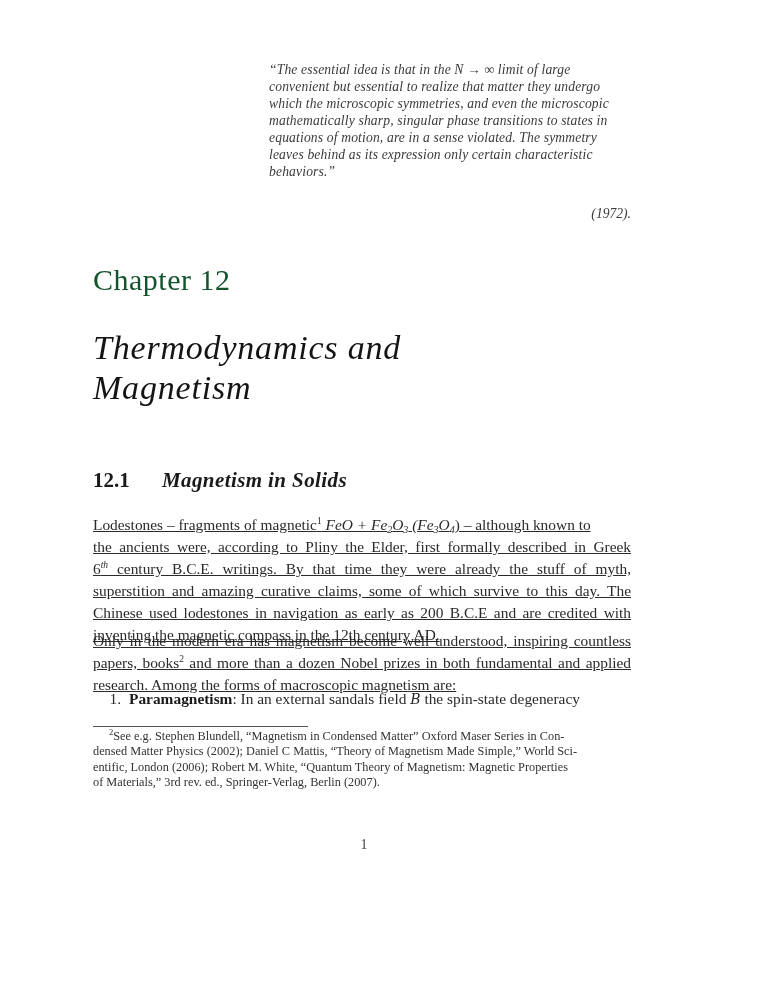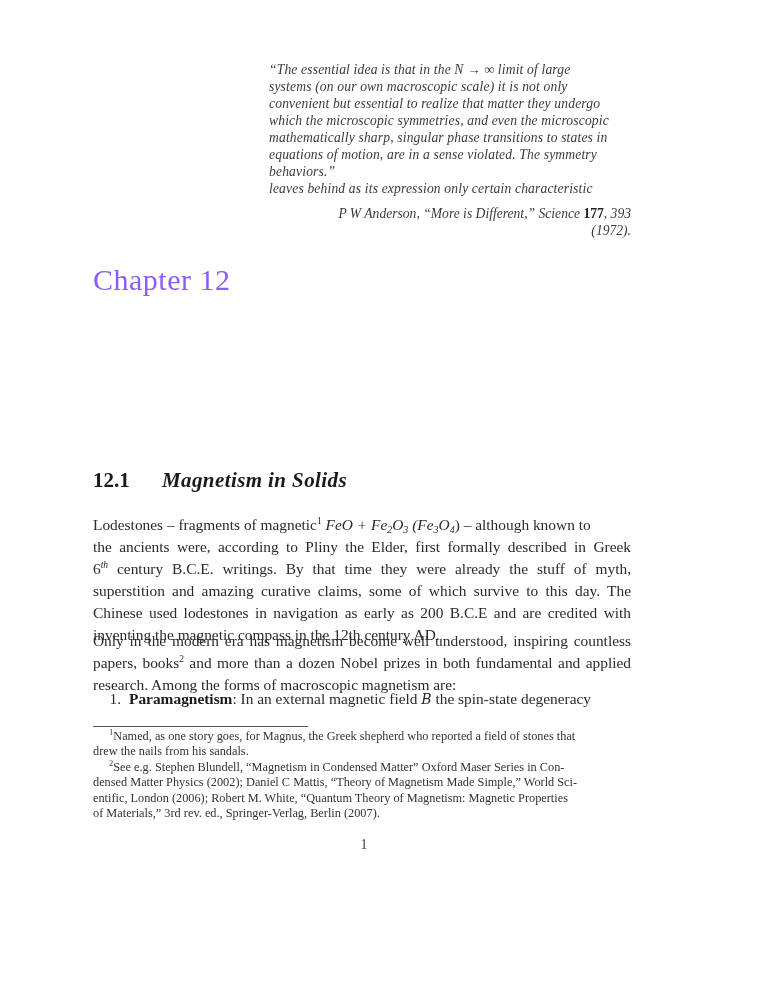--- a/index.html
+++ b/index.html
@@ -49,21 +49,21 @@
     .attribution .line { display: block; white-space: nowrap; }
     .attribution b { font-style: normal; font-weight: bold; color: #222; }
 
     
     .chapter-label {
       position: absolute;
       left: 93px;
       top: 262px;
       font-size: 30px;
       line-height: 36px;
-      color: #8b5cf6;
+      color: #14532d;
       letter-spacing: 0.5px;
     }
     .chapter-title {
       position: absolute;
       left: 93px;
       top: 328px;
       font-size: 34px;
       line-height: 40px;
       font-style: italic;
       color: #141414;
@@ -95,20 +95,21 @@
       color: #2a2a2a;
       text-align: justify;
     }
     .para-1 { top: 514px; }
     .para-2 { top: 630px; }
     .body-text .line {
       display: block;
       text-align: justify;
       text-align-last: justify;
       white-space: nowrap;
+      text-decoration: underline;
     }
     .body-text .line.last { text-align-last: left; }
     .body-text .line.fit {
       display: flex;
       justify-content: space-between;
     }
     .math { font-style: italic; }
     sup { font-size: 9.5px; line-height: 0; vertical-align: 6px; }
     sub { font-size: 10px; line-height: 0; vertical-align: -3px; }
 
@@ -166,35 +167,37 @@
       color: #444;
     }
   </style>
 </head>
 <body>
 
 <div class="page">
 
   <div class="epigraph">
     <span class="line">“The essential idea is that in the N → ∞ limit of large</span>
-    <span class="line">systems (on our own macroscopic scale) it is not only</span>
     <span class="line">convenient but essential to realize that matter they undergo</span>
     <span class="line">which the microscopic symmetries, and even the microscopic</span>
     <span class="line">mathematically sharp, singular phase transitions to states in</span>
     <span class="line">equations of motion, are in a sense violated. The symmetry</span>
+    <span class="line">leaves behind as its expression only certain characteristic</span>
     <span class="line">behaviors.”</span>
-    <span class="line">leaves behind as its expression only certain characteristic</span>
   </div>
 
   <div class="attribution">
-    <span class="line"><span>P W Anderson, “More is Different,” Science </span><b>177</b><span>, 393</span></span>
     <span class="line">(1972).</span>
   </div>
 
   <div class="chapter-label">Chapter 12</div>
+  <div class="chapter-title">
+    <span class="line">Thermodynamics and</span>
+    <span class="line">Magnetism</span>
+  </div>
 
   <div class="section-heading">
     <span class="num">12.1</span><span class="title">Magnetism in Solids</span>
   </div>
 
   <div class="body-text para-1">
     <span class="line fit">
         <span><span>Lodestones – fragments of magnetic</span><sup>1</sup><span class="math"><span> FeO + Fe</span><sub>2</sub><span>O</span><sub>3</sub><span> (Fe</span><sub>3</sub><span>O</span><sub>4</sub></span><span>) – although known to</span></span>
       </span>
     <span class="line">the ancients were, according to Pliny the Elder, first formally described in Greek</span>
@@ -206,32 +209,26 @@
 
   <div class="body-text para-2">
     <span class="line">Only in the modern era has magnetism become well understood, inspiring countless</span>
     <span class="line"><span>papers, books</span><sup>2</sup><span> and more than a dozen Nobel prizes in both fundamental and applied</span></span>
     <span class="line last">research. Among the forms of macroscopic magnetism are:</span>
   </div>
 
   <div class="list-item">
     <span class="num">1.</span>
     <span class="content">
-        <span><b>Paramagnetism</b><span>: In an external magnetic field </span><span class="calB">B</span><span> the spin-state degeneracy</span></span>
+        <span><b>Paramagnetism</b><span>: In an external sandals field </span><span class="calB">B</span><span> the spin-state degeneracy</span></span>
       </span>
   </div>
 
   <div class="footnote-rule"></div>
   <div class="footnotes">
-    <div class="fn">
-      <span class="line indent">
-          <span><sup>1</sup><span>Named, as one story goes, for Magnus, the Greek shepherd who reported a field of stones that</span></span>
-        </span>
-      <span class="line last">drew the nails from his sandals.</span>
-    </div>
     <div class="fn">
       <span class="line indent">
           <span><sup>2</sup><span>See e.g.  Stephen Blundell, “Magnetism in Condensed Matter” Oxford Maser Series in Con-</span></span>
         </span>
       <span class="line">
           <span>densed Matter Physics (2002); Daniel C Mattis, “Theory of Magnetism Made Simple,” World Sci-</span>
         </span>
       <span class="line">
           <span>entific, London (2006); Robert M. White, “Quantum Theory of Magnetism: Magnetic Properties</span>
         </span>

